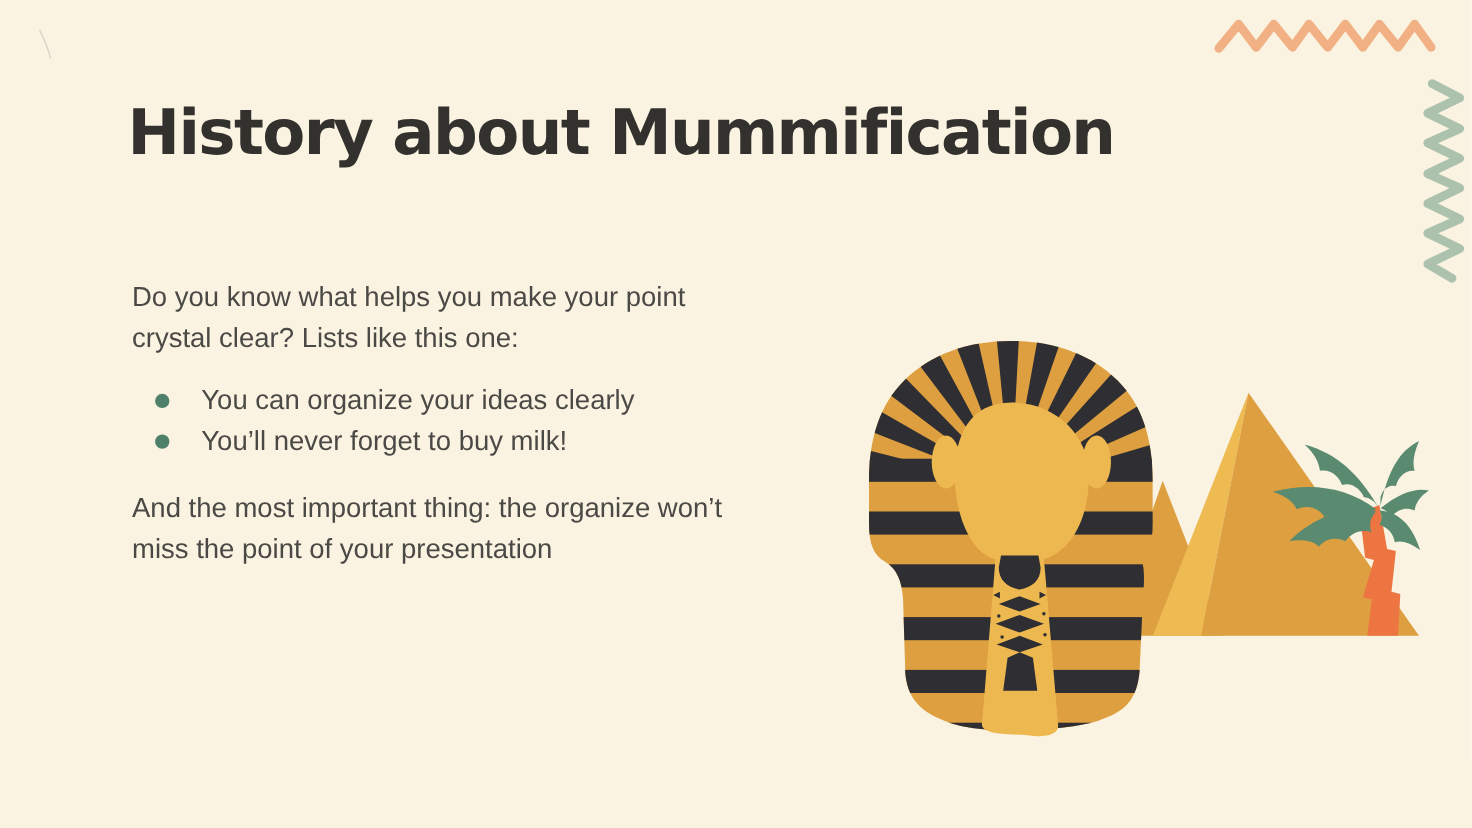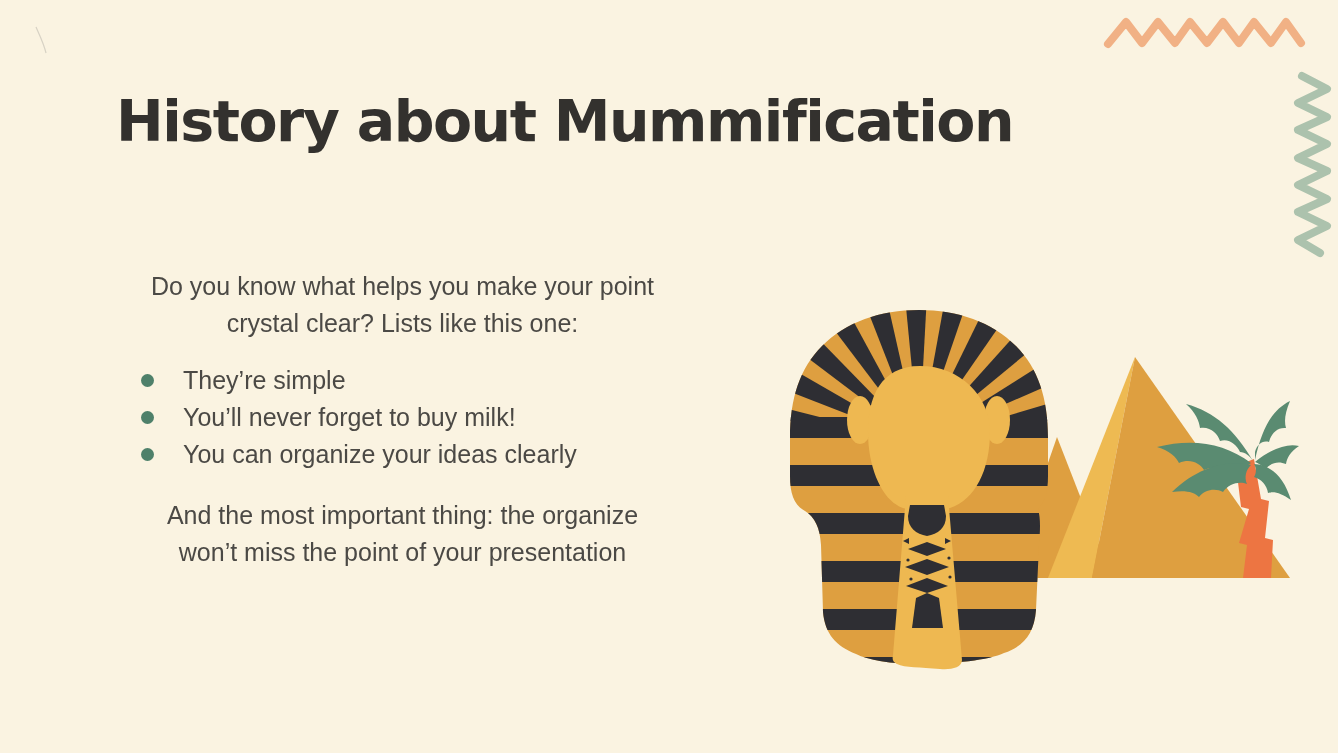--- a/index.html
+++ b/index.html
@@ -19,21 +19,21 @@
     font-weight:bold;
     font-size:57px;
     letter-spacing:-1.5px;
     color:var(--title-ink,#33312E);
   }
   .body-copy{
     position:absolute;left:120px;top:252px;width:565px;
     font-size:25px;line-height:37px;
     color:var(--body-ink,#4B4945);
   }
-  .body-copy p{margin:16px;text-align:center;}
+  .body-copy p{margin:0;}
   .intro{margin-bottom:20px !important;}
   .bullet-list{
     list-style:none;margin:0 0 24px 0;padding:0;
   }
   .bullet-list li{
     display:flex;align-items:baseline;
     padding-left:21px;
     line-height:37px;
   }
   .dot{
@@ -160,29 +160,25 @@
 
   <div class="text-layer">
     <h1 class="title">History about Mummification</h1>
 
     <div class="body-copy">
       <p class="intro">Do you know what helps you make your point crystal clear? Lists like this one:</p>
 
       <ul class="bullet-list">
         <li>
           <span class="dot"></span>
-          <span>They’re simple</span>
+          <span>You can organize your ideas clearly</span>
         </li>
         <li>
           <span class="dot"></span>
           <span>You’ll never forget to buy milk!</span>
-        </li>
-        <li>
-          <span class="dot"></span>
-          <span>You can organize your ideas clearly</span>
         </li>
       </ul>
 
       <p>And the most important thing: the organize won’t miss the point of your presentation</p>
     </div>
   </div>
 
 </div>
 
 </body></html>

